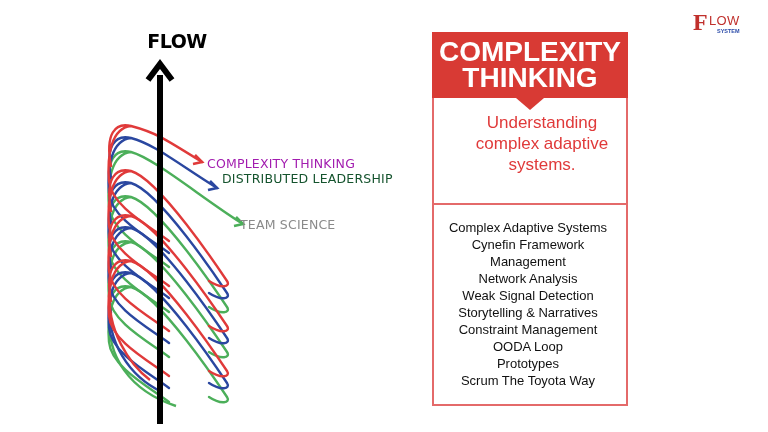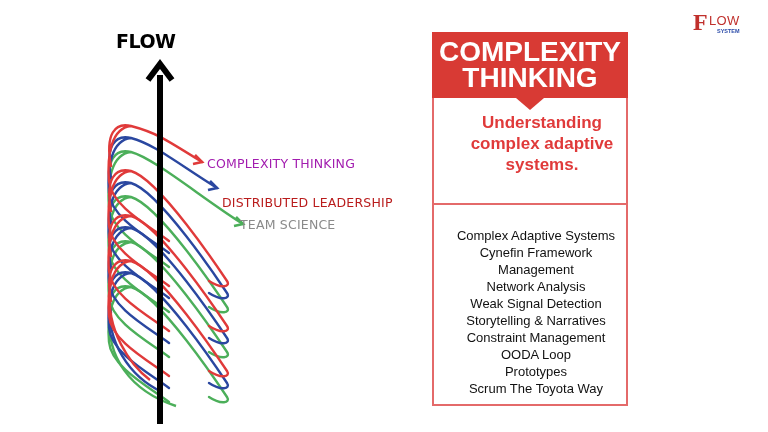--- a/index.html
+++ b/index.html
@@ -1,53 +1,53 @@
 <!DOCTYPE html>
 <html><head>
 <meta charset="utf-8">
 <style>
   html, body { margin: 0; padding: 0; }
   body {
     width: 768px; height: 432px; background: #ffffff; position: relative; overflow: hidden;
     font-family: "Liberation Sans", sans-serif;
   }
   .flow-title {
-    position: absolute; left: 116px; top: 30px; width: 70px; text-align: left;
+    position: absolute; left: 142px; top: 30px; width: 70px; text-align: center;
     font-family: "DejaVu Sans", sans-serif; font-weight: bold; font-size: 19px; color: #000; letter-spacing: -0.5px;
   }
   svg.spiral { position: absolute; left: 0; top: 0; }
   .label {
     position: absolute; font-family: "DejaVu Sans", sans-serif; font-size: 12.5px; white-space: nowrap; letter-spacing: 0.2px;
   }
   .label.red { left: 207px; top: 156px; color: #a21caf; }
-  .label.gray1 { left: 222px; top: 195px; color: #b91c1c; }
+  .label.gray1 { left: 222px; top: 171px; color: #14532d; }
   .label.gray2 { left: 240px; top: 217px; color: #8a8a8a; }
 
   .card {
     position: absolute; left: 432px; top: 32px; width: 196px; height: 374px;
     border: 2px solid #e46a6a; box-sizing: border-box; background: #fff;
   }
   .card-header {
     position: absolute; left: -2px; top: -2px; width: 196px; height: 66px; background: #d83a34;
     color: #fff; font-weight: bold; font-size: 28px; line-height: 26px; text-align: center;
     padding-top: 7px; box-sizing: border-box;
   }
   .card-header .notch {
     position: absolute; left: 84px; bottom: -12px; width: 0; height: 0;
     border-left: 14px solid transparent; border-right: 14px solid transparent; border-top: 12px solid #d83a34;
   }
   .card-sub {
     position: absolute; left: 0; top: 78px; width: 216px; text-align: center;
-    color: #e03a3a; font-weight: bold; font-size: 17px; line-height: 21px;
+    color: #e03a3a; font-weight: normal; font-size: 17px; line-height: 21px;
   }
   .card-divider {
     position: absolute; left: 0; top: 169px; width: 192px; height: 2px; background: #e46a6a;
   }
   .card-list {
-    position: absolute; left: 0; top: 177px; width: 172px; margin: 16px; padding: 0; list-style: none; text-align: center;
+    position: absolute; left: 0; top: 177px; width: 172px; margin: 8px; padding: 0; list-style: none; text-align: center;
     color: #111; font-size: 13px; line-height: 17px;
   }
   .logo {
     position: absolute; left: 693px; top: 10px; width: 60px; height: 24px;
   }
   .logo .f {
     position: absolute; left: 0; top: 0; font-family: "Liberation Serif", serif; font-weight: bold; font-size: 24px; color: #c0302c; line-height: 24px;
   }
   .logo .low {
     position: absolute; left: 16px; top: 4px; font-size: 13px; color: #c0302c; line-height: 13px; letter-spacing: 0.3px;

